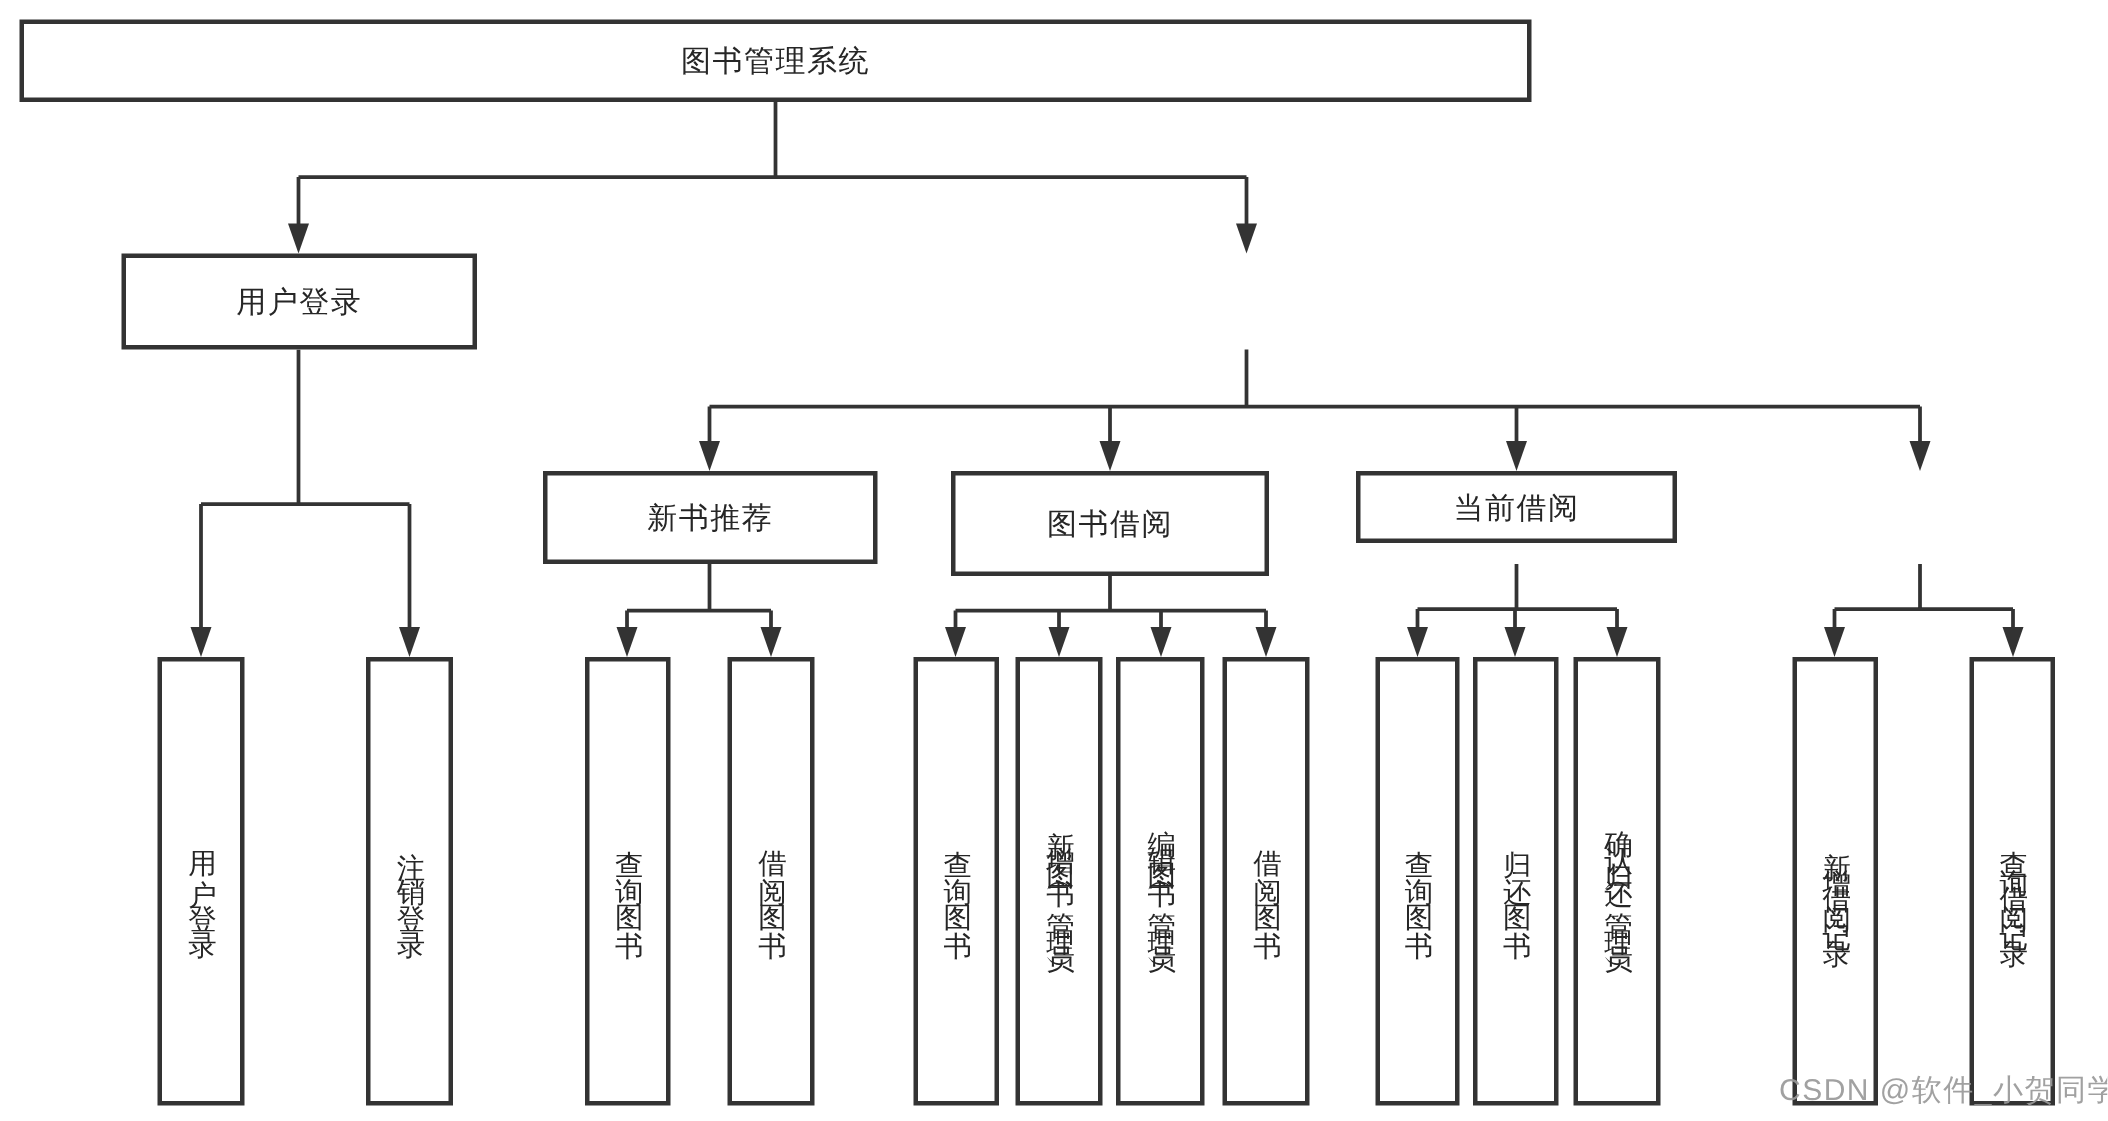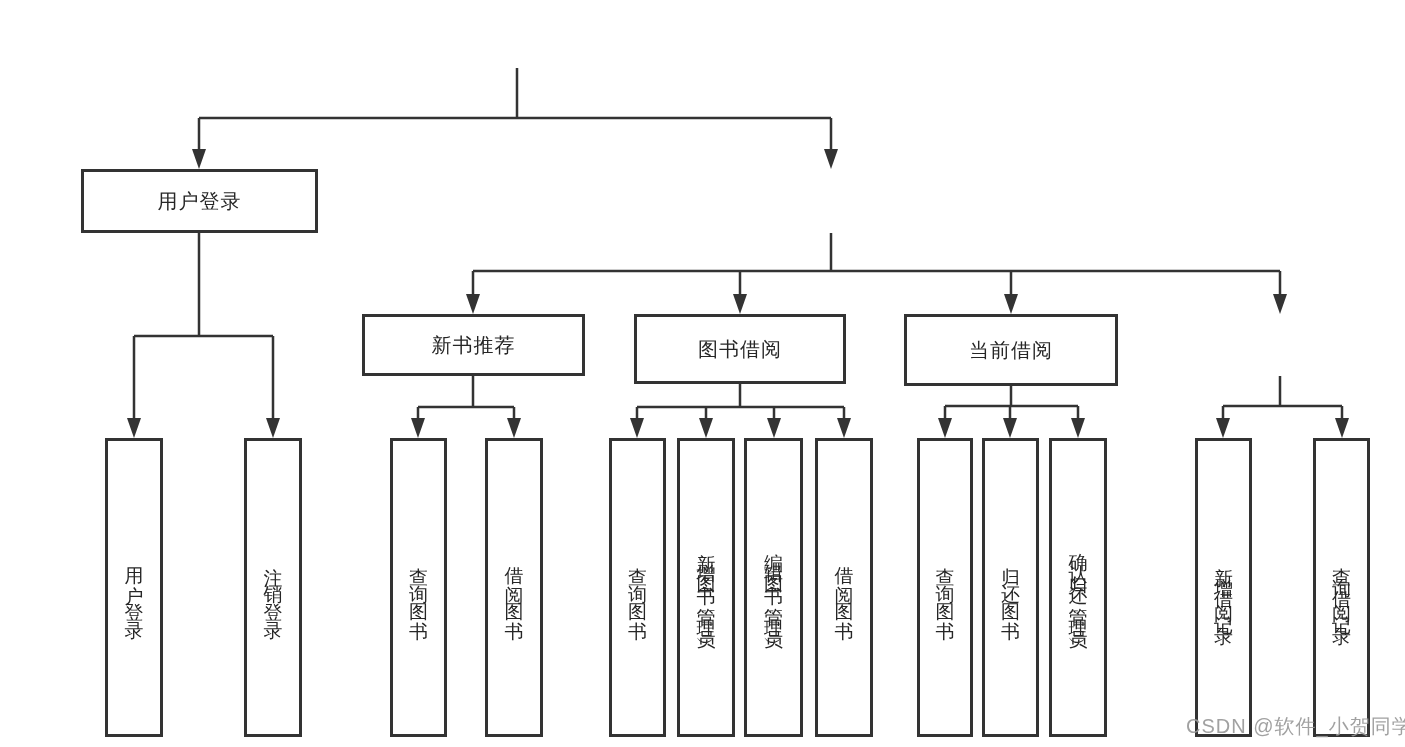--- a/index.html
+++ b/index.html
@@ -98,32 +98,35 @@
       <polygon points="1071,418 1085,418 1078,438" fill="#333333" stroke="none"></polygon>
     </g>
 
     <g>
       <path d="M1280,376 V406 M1223,406 H1342 M1223,406 V419 M1342,406 V419"></path>
       <polygon points="1216,418 1230,418 1223,438" fill="#333333" stroke="none"></polygon>
       <polygon points="1335,418 1349,418 1342,438" fill="#333333" stroke="none"></polygon>
     </g>
   </svg>
 
+  <div class="box" style="left:13px; top:13px; width:1008px; height:55px">
+    <span class="hlabel">图书管理系统</span>
+  </div>
 
   <div class="box" style="left:81px; top:169px; width:237px; height:64px">
     <span class="hlabel">用户登录</span>
   </div>
 
   <div class="box" style="left:362px; top:314px; width:223px; height:62px">
     <span class="hlabel">新书推荐</span>
   </div>
   <div class="box" style="left:634px; top:314px; width:212px; height:70px">
     <span class="hlabel">图书借阅</span>
   </div>
-  <div class="box" style="left:904px; top:314px; width:214px; height:72px">
+  <div class="box" style="left:904px; top:314px; width:214px; height:48px">
     <span class="hlabel">当前借阅</span>
   </div>
 
   <div class="box leaf" style="left:105px; width:58px">
     <span class="vlabel">用户登录</span>
   </div>
   <div class="box leaf" style="left:244px; width:58px">
     <span class="vlabel">注销登录</span>
   </div>
 

